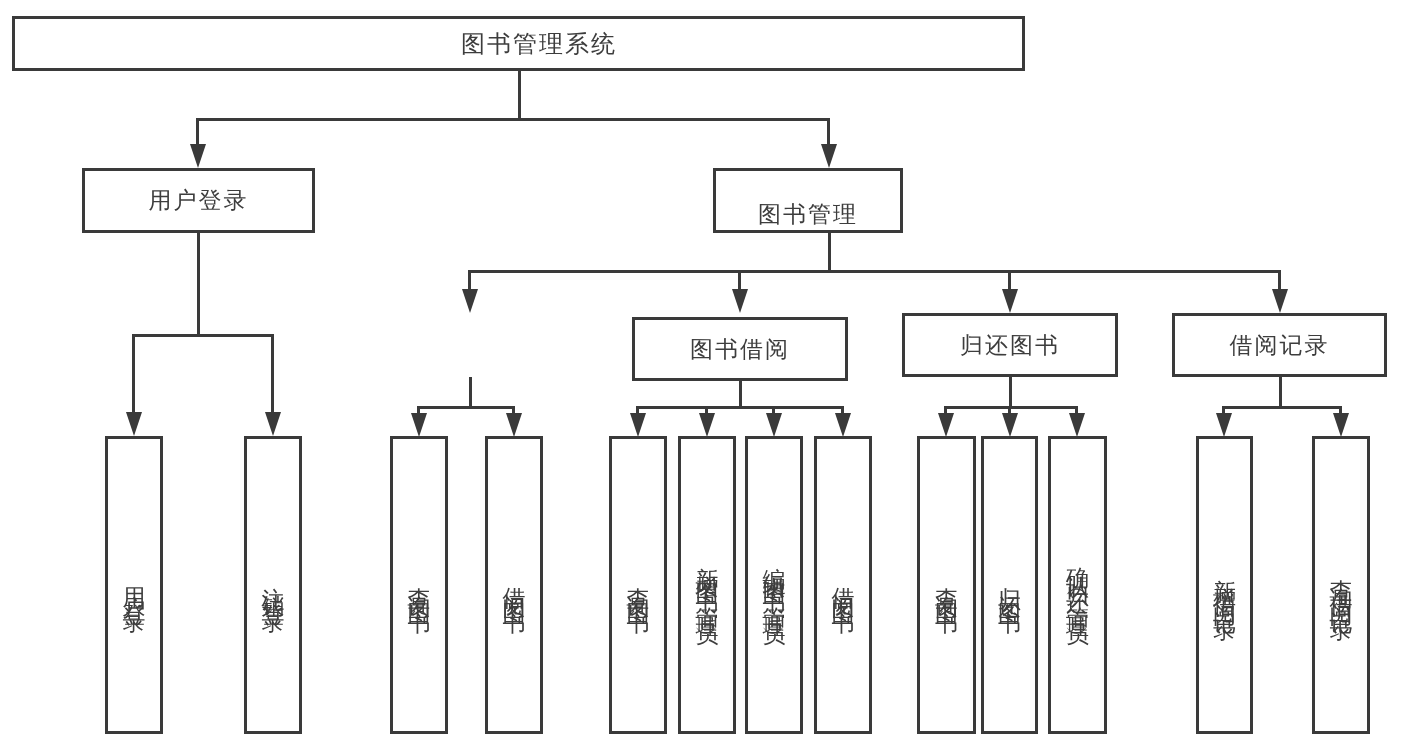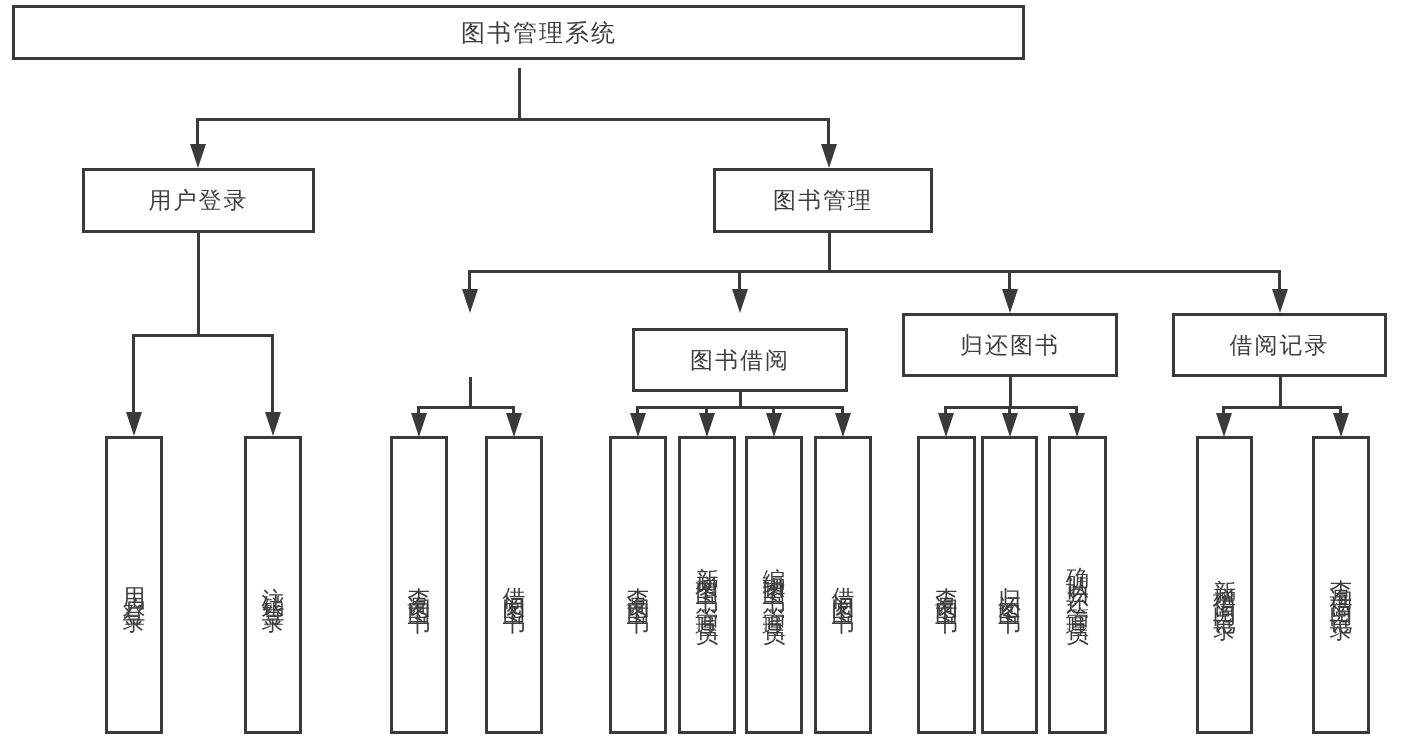--- a/index.html
+++ b/index.html
@@ -70,32 +70,32 @@
   <div class="drop" style="left:630px;top:406px;height:31px;"></div>
   <div class="drop" style="left:699px;top:406px;height:31px;"></div>
   <div class="drop" style="left:766px;top:406px;height:31px;"></div>
   <div class="drop" style="left:835px;top:406px;height:31px;"></div>
   <div class="drop" style="left:938px;top:406px;height:31px;"></div>
   <div class="drop" style="left:1002px;top:406px;height:31px;"></div>
   <div class="drop" style="left:1069px;top:406px;height:31px;"></div>
   <div class="drop" style="left:1216px;top:406px;height:31px;"></div>
   <div class="drop" style="left:1333px;top:406px;height:31px;"></div>
 
-  <div class="node hnode root" style="left:12px;top:5px;width:1013px;height:55px;padding-left:41px;">
+  <div class="node hnode root" style="left:12px;top:16px;width:1013px;height:55px;padding-left:41px;">
     <span>图书管理系统</span>
   </div>
 
   <div class="node hnode" style="left:82px;top:168px;width:233px;height:65px;">
     <span>用户登录</span>
   </div>
-  <div class="node hnode" style="left:713px;top:168px;width:220px;height:65px;">
+  <div class="node hnode" style="left:713px;top:168px;width:190px;height:65px;align-items:flex-end;">
     <span>图书管理</span>
   </div>
 
-  <div class="node hnode" style="left:632px;top:328px;width:216px;height:64px;">
+  <div class="node hnode" style="left:632px;top:317px;width:216px;height:64px;">
     <span>图书借阅</span>
   </div>
   <div class="node hnode" style="left:902px;top:313px;width:216px;height:64px;">
     <span>归还图书</span>
   </div>
   <div class="node hnode" style="left:1172px;top:313px;width:215px;height:64px;">
     <span>借阅记录</span>
   </div>
 
   <div class="node vnode" style="left:105px;top:436px;width:58px;height:298px;">

